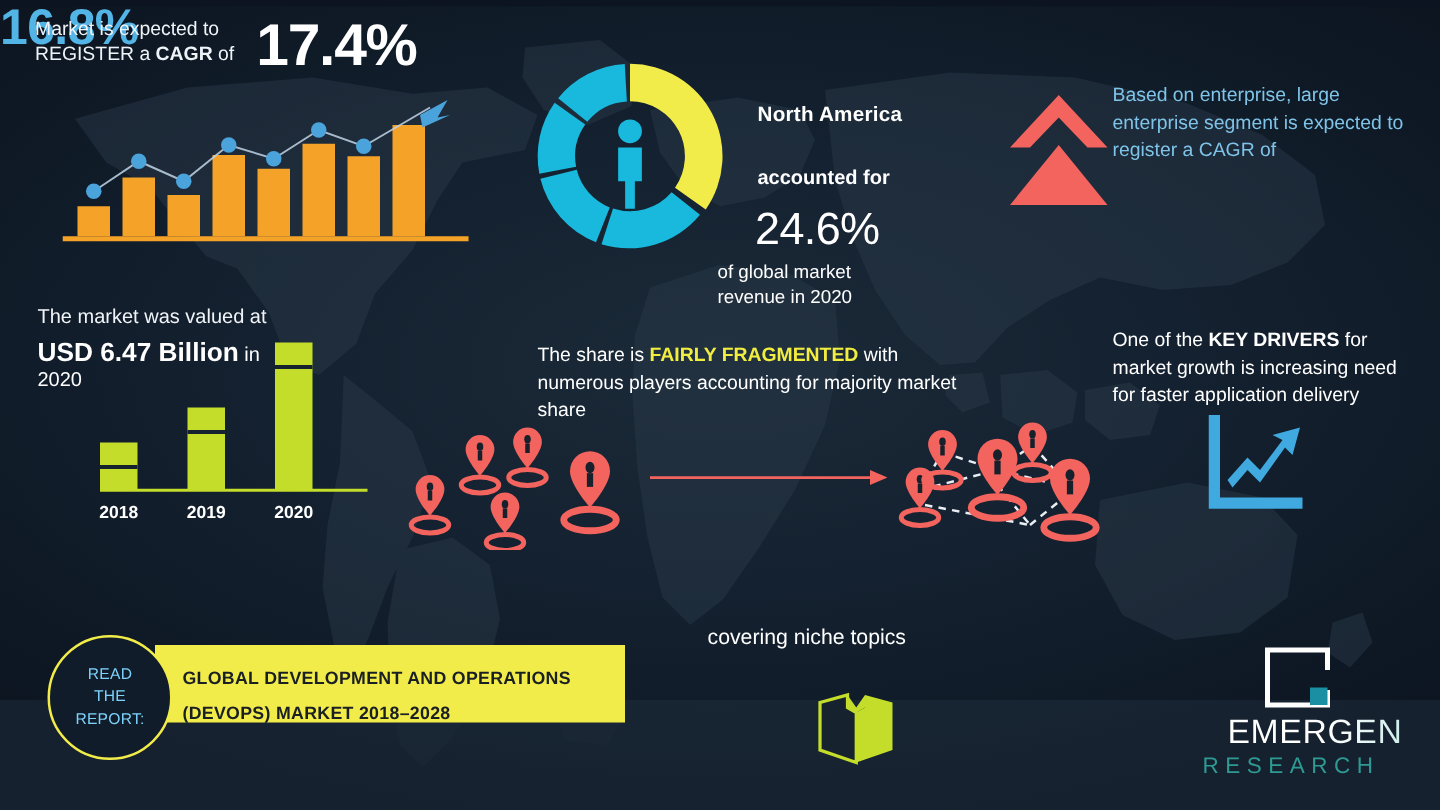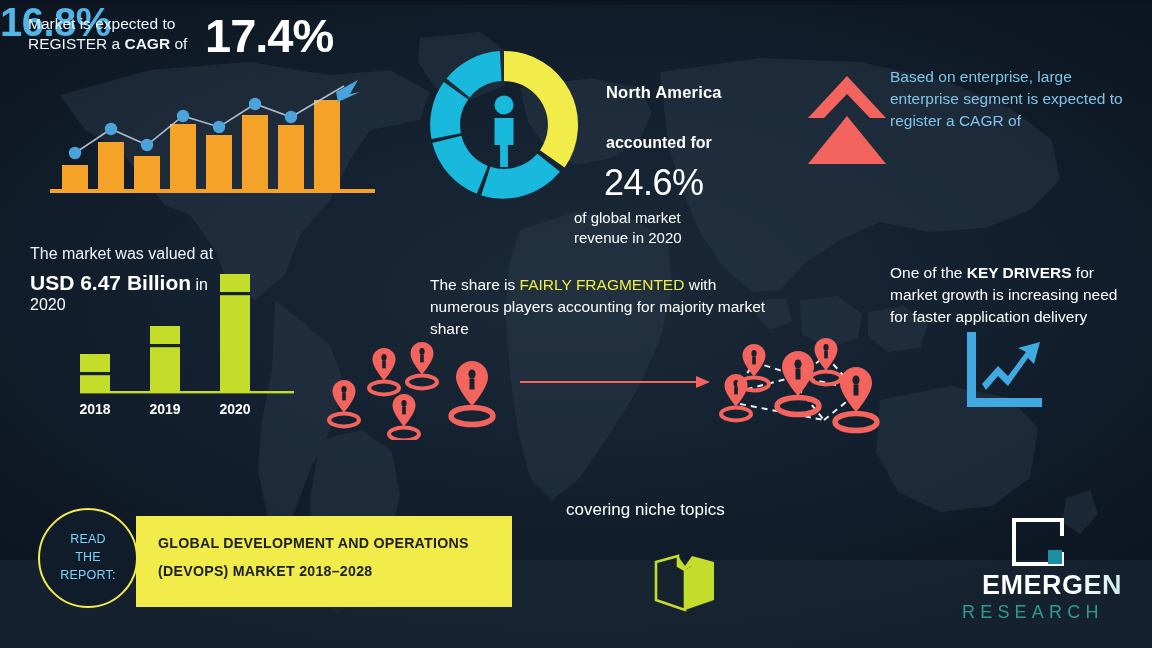--- a/index.html
+++ b/index.html
@@ -56,32 +56,32 @@
 
   
   #mv-line1 { top:244px; left:30px; font-size:16px; color:#f0f4f8; }
   #mv-line2 { top:269px; left:30px; font-size:21px; }
   #mv-line2 .small { font-size:16px; font-weight:normal; }
   #mv-line3 { top:295px; left:30px; font-size:16px; }
   #green-chart { position:absolute; left:62px; top:262px; width:250px; height:165px; }
 
   
   #frag-text { top:274px; left:430px; width:345px; font-size:15.5px; line-height:1.42; }
-  #frag-text .hl { color:#f2ee3f; font-weight:normal; }
+  #frag-text .hl { color:#f2ee3f; font-weight:bold; }
   #pins-left { position:absolute; left:322px; top:336px; width:200px; height:104px; }
   #flow-arrow { position:absolute; left:520px; top:374px; width:190px; height:16px; }
   #pins-right { position:absolute; left:706px; top:328px; width:185px; height:118px; }
 
   
   #kd-text { top:262px; left:890px; width:248px; font-size:15.5px; line-height:1.42; }
   #kd-icon { position:absolute; left:962px; top:330px; width:82px; height:80px; }
 
   
   #report-banner {
-    position:absolute; left:136px; top:516px; width:376px; height:91px;
+    position:absolute; left:124px; top:516px; width:376px; height:62px;
     background:#f2ec4a;
   }
   #report-banner .banner-text {
     position:absolute; left:22px; top:14px;
     color:#1a1f24; font-size:14.2px; font-weight:bold;
     line-height:1.95; letter-spacing:.25px;
   }
   #report-circle {
     position:absolute; left:38px; top:508px; width:100px; height:100px;
     border-radius:50%; background:#101c29; border:2.5px solid #f2ec4a;
@@ -95,21 +95,21 @@
   
   #reports-text { top:498px; left:566px; width:230px; font-size:17px; line-height:1.45; }
   #reports-text .b { font-weight:bold; }
   #book-icon { position:absolute; left:652px; top:552px; width:66px; height:62px; }
 
   
   #logo { position:absolute; left:962px; top:516px; width:180px; height:122px; }
   #logo-mark { position:absolute; left:48px; top:0; width:56px; height:52px; }
   #logo-name {
     position:absolute; top:54px; left:0; width:180px; text-align:center;
-    font-size:27px; font-weight:bold; letter-spacing:.5px;
+    font-size:27px; font-weight:normal; letter-spacing:.5px;
     background:linear-gradient(90deg,#ffffff 0%,#ffffff 55%,#bfe9e4 100%);
     -webkit-background-clip:text; background-clip:text; color:transparent;
   }
   #logo-sub {
     position:absolute; top:86px; left:0; width:180px; 
     font-size:18px; letter-spacing:5.2px; color:#2e9a93; font-weight:normal;
   }
 </style>
 </head>
 <body>

